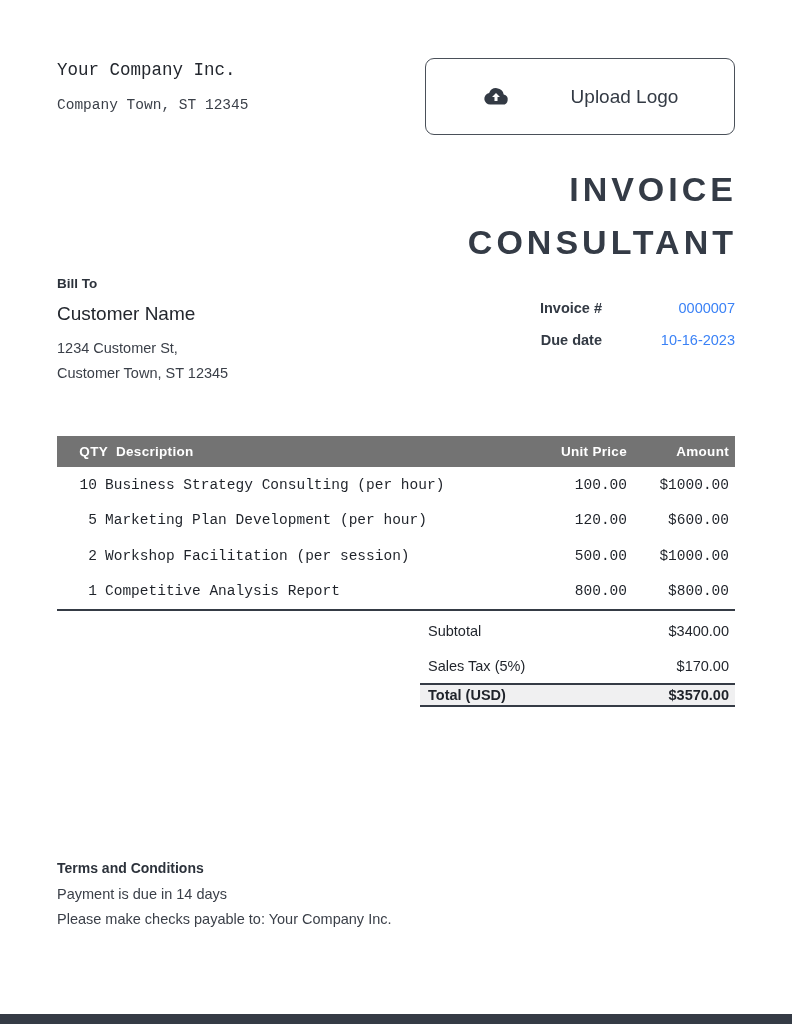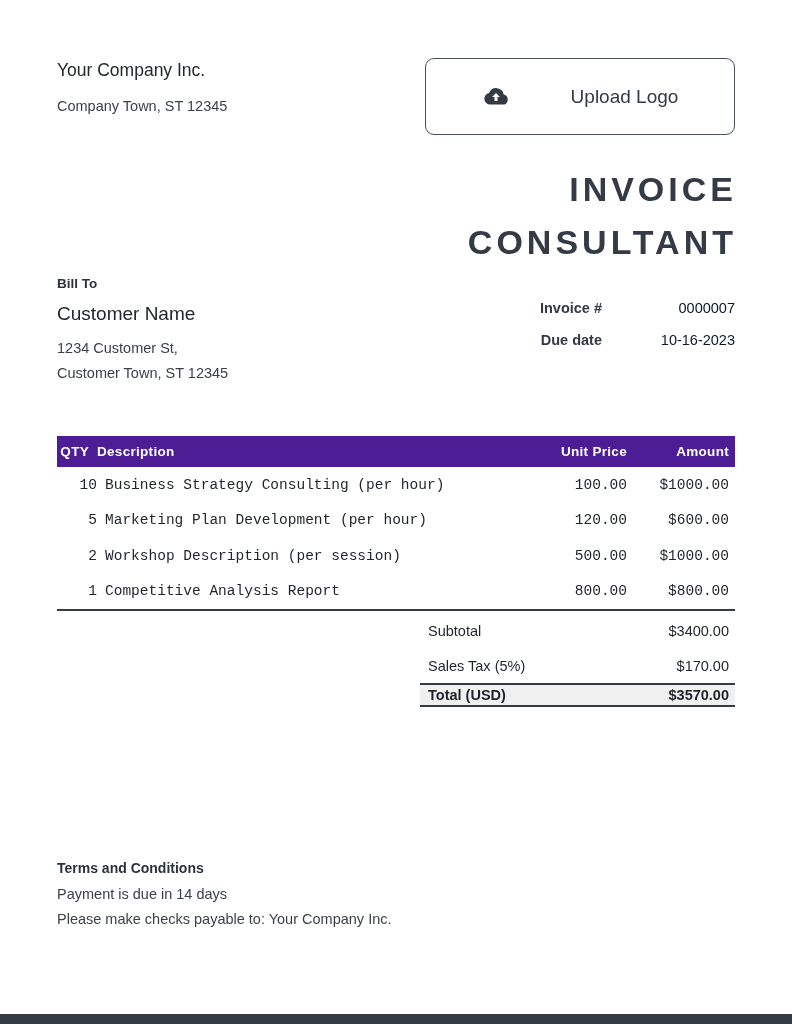--- a/index.html
+++ b/index.html
@@ -2,21 +2,21 @@
 <html><head>
 <meta charset="utf-8">
 <style>
   html,body { margin:0; padding:0; background:#ffffff; }
   .page {
     position:relative; width:792px; height:1024px; background:#ffffff;
     font-family:"Liberation Sans", sans-serif; color:#2f353f; overflow:hidden;
   }
 
   
-  .company { position:absolute; left:57px; top:60px; }
+  .company { position:absolute; left:57px; top:60px;font-family:Liberation Mono, monospace; }
   .company-name { font-size:17.5px; color:#23272e; margin-bottom:13px; }
   .company-addr { font-size:14.5px; color:#3a3f48; line-height:25px; }
 
   
   .upload-btn {
     position:absolute; left:425px; top:58px; width:310px; height:77px;
     border:1.5px solid #4a5059; border-radius:9px; background:#fff;
     display:flex; align-items:center; justify-content:center; gap:13px;
     cursor:pointer; box-sizing:border-box;
   }
@@ -33,28 +33,28 @@
   
   .billto { position:absolute; left:57px; top:276px; }
   .billto-label { font-size:13.5px; font-weight:bold; color:#2c323b; margin-bottom:12px; }
   .billto-name { font-size:19px; color:#23272e; margin-bottom:11px; }
   .billto-addr { font-size:14.5px; color:#3a3f48; line-height:24.5px; }
 
   
   .meta { position:absolute; right:57px; top:297px; display:grid; row-gap:9.5px; }
   .meta-row { display:grid; grid-template-columns:1fr 133px; line-height:22px; }
   .meta-label { font-size:14.5px; font-weight:bold; color:#333a44; text-align:right; }
-  .meta-value { font-size:14.5px; color:#0f172a; text-align:right; }
+  .meta-value { font-size:14.5px; color:#3b82f6; text-align:right; }
 
   
   .inv-table { position:absolute; left:57px; top:436px; width:678px; }
   .thead {
     display:grid; grid-template-columns:30px 1fr 100px 94px; column-gap:8px;
-    background:#4c1d95; color:#ffffff; height:31px; align-items:center;
-    padding:0 6px 0 2px; box-sizing:border-box;
+    background:#737373; color:#ffffff; height:31px; align-items:center;
+    padding:0 6px 0 21px; box-sizing:border-box;
     font-size:13.5px; font-weight:bold; letter-spacing:0.3px;
   }
   .th-qty { text-align:right; }
   .th-unit, .th-amount { text-align:right; }
   .tbody { border-bottom:2px solid #353b45; }
   .trow {
     display:grid; grid-template-columns:30px 1fr 100px 94px; column-gap:8px;
     height:35.5px; align-items:center; padding:0 6px 0 10px; box-sizing:border-box;
     font-size:14.5px; color:#1f232a;font-family:Liberation Mono, monospace;
   }
@@ -144,21 +144,21 @@
         <div class="td-amount">$1000.00</div>
       </div>
       <div class="trow">
         <div class="td-qty">5</div>
         <div class="td-desc">Marketing Plan Development (per hour)</div>
         <div class="td-unit">120.00</div>
         <div class="td-amount">$600.00</div>
       </div>
       <div class="trow">
         <div class="td-qty">2</div>
-        <div class="td-desc">Workshop Description (per session)</div>
+        <div class="td-desc">Workshop Facilitation (per session)</div>
         <div class="td-unit">500.00</div>
         <div class="td-amount">$1000.00</div>
       </div>
       <div class="trow">
         <div class="td-qty">1</div>
         <div class="td-desc">Competitive Analysis Report</div>
         <div class="td-unit">800.00</div>
         <div class="td-amount">$800.00</div>
       </div>
     </div>

